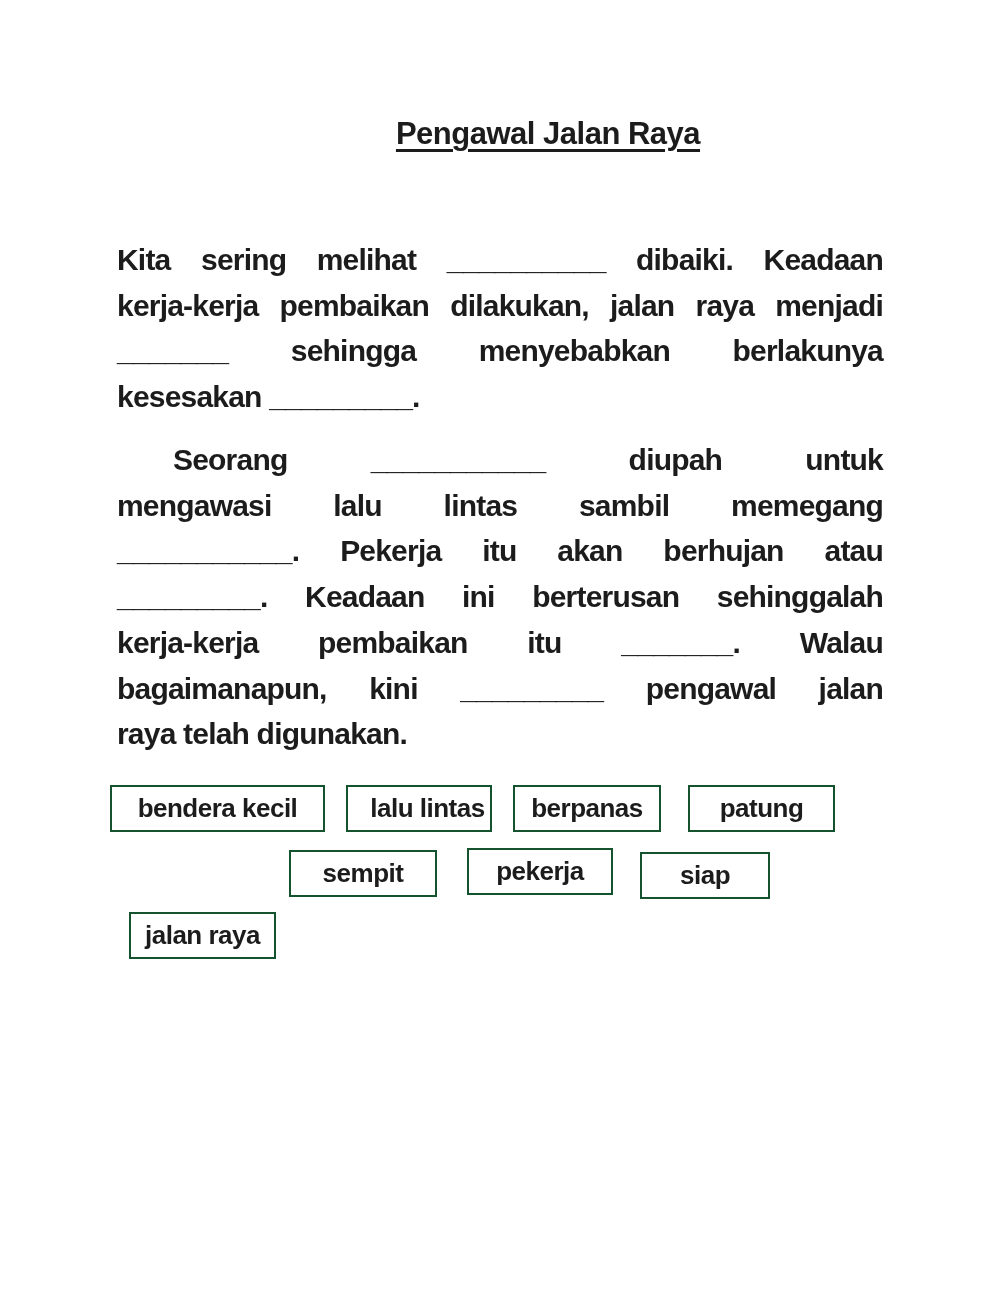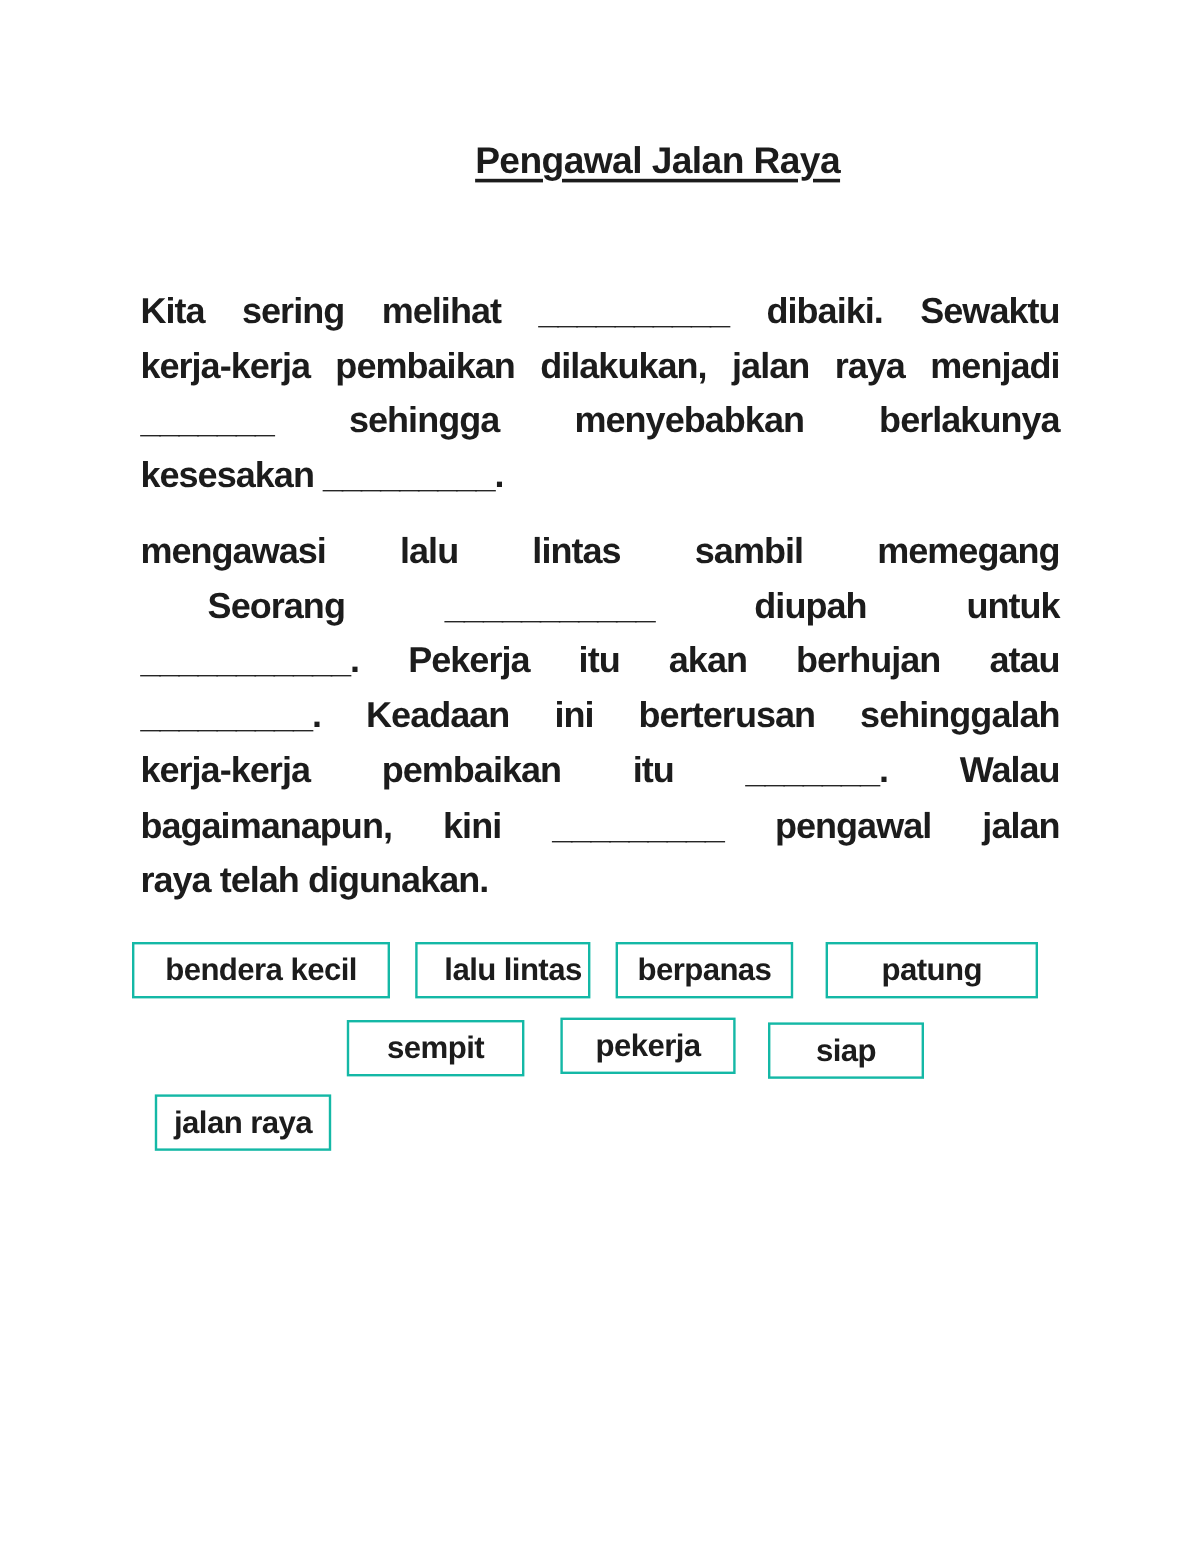--- a/index.html
+++ b/index.html
@@ -64,60 +64,60 @@
     position: absolute;
     top: 0;
     left: 0;
     width: 100%;
     height: 100%;
     pointer-events: none;
   }
   .wbox {
     position: absolute;
     height: 47px;
-    border: 2px solid #14b8a6;
+    border: 2px solid #14532d;
     background: #ffffff;
     display: flex;
     align-items: center;
     justify-content: center;
     font-size: 26px;
     font-weight: bold;
     letter-spacing: -0.5px;
     box-sizing: border-box;
     pointer-events: auto;
     cursor: grab;
   }
   #wbox-0 { left: 110px; top: 785px; width: 215px; }
   #wbox-1 { left: 346px; top: 785px; width: 146px; padding-left: 17px; }
   #wbox-2 { left: 513px; top: 785px; width: 148px; }
-  #wbox-3 { left: 688px; top: 785px; width: 177px; text-align: right; }
+  #wbox-3 { left: 688px; top: 785px; width: 147px; text-align: right; }
   #wbox-4 { left: 129px; top: 900px; width: 147px; margin-top: 12px; }
   #wbox-5 { left: 289px; top: 850px; width: 148px; }
   #wbox-6 { left: 467px; top: 848px; width: 146px; }
   #wbox-7 { left: 640px; top: 852px; width: 130px; }
 </style>
 </head>
 <body>
 
 <div class="page">
 
   <div class="doc-title">
     <span class="underlined">Pengawal Jalan Raya</span>
   </div>
 
   <div class="para" id="para1">
-    <span class="line just">Kita sering melihat __________ dibaiki. Sewaktu</span>
+    <span class="line just">Kita sering melihat __________ dibaiki. Keadaan</span>
     <span class="line just">kerja-kerja pembaikan dilakukan, jalan raya menjadi</span>
     <span class="line just">_______ sehingga menyebabkan berlakunya</span>
     <span class="line last">kesesakan _________.</span>
   </div>
 
   <div class="para" id="para2">
+    <span class="line just indent">Seorang ___________ diupah untuk</span>
     <span class="line just">mengawasi lalu lintas sambil memegang</span>
-    <span class="line just indent">Seorang ___________ diupah untuk</span>
     <span class="line just">___________. Pekerja itu akan berhujan atau</span>
     <span class="line just">_________. Keadaan ini berterusan sehinggalah</span>
     <span class="line just">kerja-kerja pembaikan itu _______. Walau</span>
     <span class="line just">bagaimanapun, kini _________ pengawal jalan</span>
     <span class="line last">raya telah digunakan.</span>
   </div>
 
   <div class="wordbank">
     <div class="wbox" id="wbox-0">bendera kecil</div>
     <div class="wbox" id="wbox-1">lalu lintas</div>

